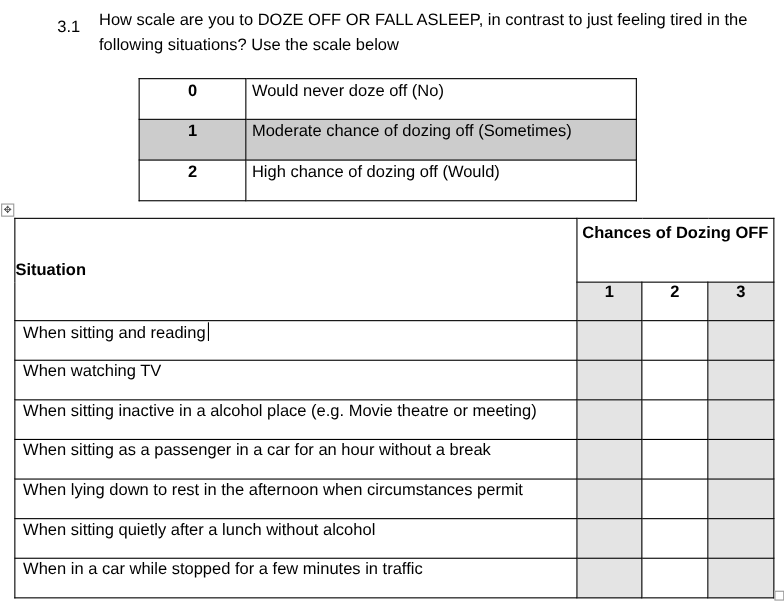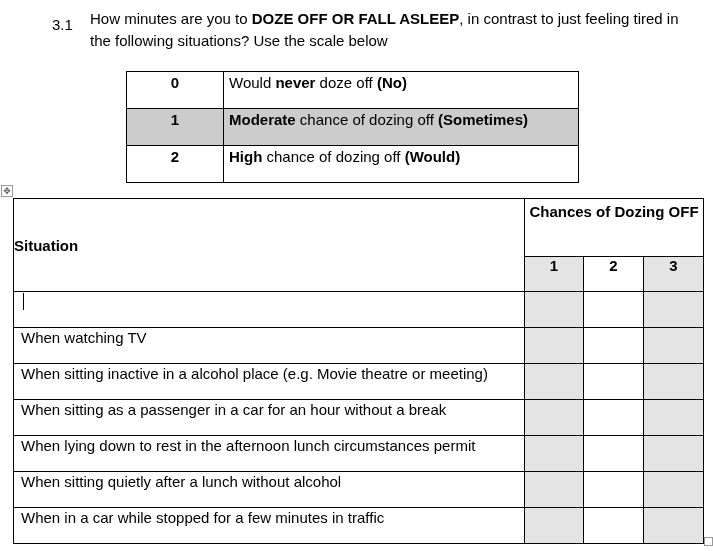--- a/index.html
+++ b/index.html
@@ -1,20 +1,20 @@
 <!DOCTYPE html>
 <html><head>
 <meta charset="utf-8">
 <style>
   html, body { margin:0; padding:0; background:#ffffff; }
   body { width:713px; height:551px; position:relative; overflow:hidden;
          font-family:"Liberation Sans", sans-serif; color:#000; font-size:15px; }
   .q-num { position:absolute; left:52px; top:16px; }
   .q-text { position:absolute; left:90px; top:8px; width:600px; line-height:22px; }
-  b { font-weight:bold; }
+  b { font-weight:normal; }
 
   table { border-collapse:collapse; position:absolute; }
   td, th { border:1px solid #000; padding:0; vertical-align:top; }
 
   #scale { left:126px; top:71px; width:453px; }
   #scale td { height:34px; }
   #scale td.num { width:96px; text-align:center; font-weight:bold; padding-top:2px; }
   #scale td.desc { padding-left:5px; padding-top:2px;margin-left:24px; }
   #scale tr.shaded td { background:#cccccc; }
 
@@ -30,21 +30,21 @@
   #main th.colnum.shade, #main td.shade { background:#e4e4e4; }
   #main td.sit { height:34px; padding-left:7px; padding-top:1px; }
   #main td.score { width:58px; }
   .caret { display:inline-block; width:1px; height:17px; background:#000; vertical-align:-3px; margin-left:2px; }
 </style>
 </head>
 <body>
 
 <span class="q-num">3.1</span>
 <div class="q-text">
-  <span>How minutes are you to </span><b>DOZE OFF OR FALL ASLEEP</b><span>, in contrast to just feeling tired in the following situations? Use the scale below</span>
+  <span>How scale are you to </span><b>DOZE OFF OR FALL ASLEEP</b><span>, in contrast to just feeling tired in the following situations? Use the scale below</span>
 </div>
 
 <table id="scale">
   <tbody>
       <tr>
     <td class="num">0</td>
     <td class="desc"><span>Would </span><b>never</b><span> doze off </span><b>(No)</b></td>
   </tr>
   <tr class="shaded">
     <td class="num">1</td>
@@ -70,21 +70,21 @@
       <tr>
     <th class="situation" rowspan="2">Situation</th>
     <th class="chances" colspan="3">Chances of Dozing OFF</th>
   </tr>
   <tr>
     <th class="colnum shade">1</th>
     <th class="colnum">2</th>
     <th class="colnum shade">3</th>
   </tr>
   <tr>
-    <td class="sit"><span class="caret"></span></td>
+    <td class="sit"><span>When sitting and reading</span><span class="caret"></span></td>
     <td class="score shade"></td>
     <td class="score"></td>
     <td class="score shade"></td>
   </tr>
   <tr>
     <td class="sit">When watching TV</td>
     <td class="score shade"></td>
     <td class="score"></td>
     <td class="score shade"></td>
   </tr>
@@ -94,21 +94,21 @@
     <td class="score"></td>
     <td class="score shade"></td>
   </tr>
   <tr>
     <td class="sit">When sitting as a passenger in a car for an hour without a break</td>
     <td class="score shade"></td>
     <td class="score"></td>
     <td class="score shade"></td>
   </tr>
   <tr>
-    <td class="sit">When lying down to rest in the afternoon lunch circumstances permit</td>
+    <td class="sit">When lying down to rest in the afternoon when circumstances permit</td>
     <td class="score shade"></td>
     <td class="score"></td>
     <td class="score shade"></td>
   </tr>
   <tr>
     <td class="sit">When sitting quietly after a lunch without alcohol</td>
     <td class="score shade"></td>
     <td class="score"></td>
     <td class="score shade"></td>
   </tr>

